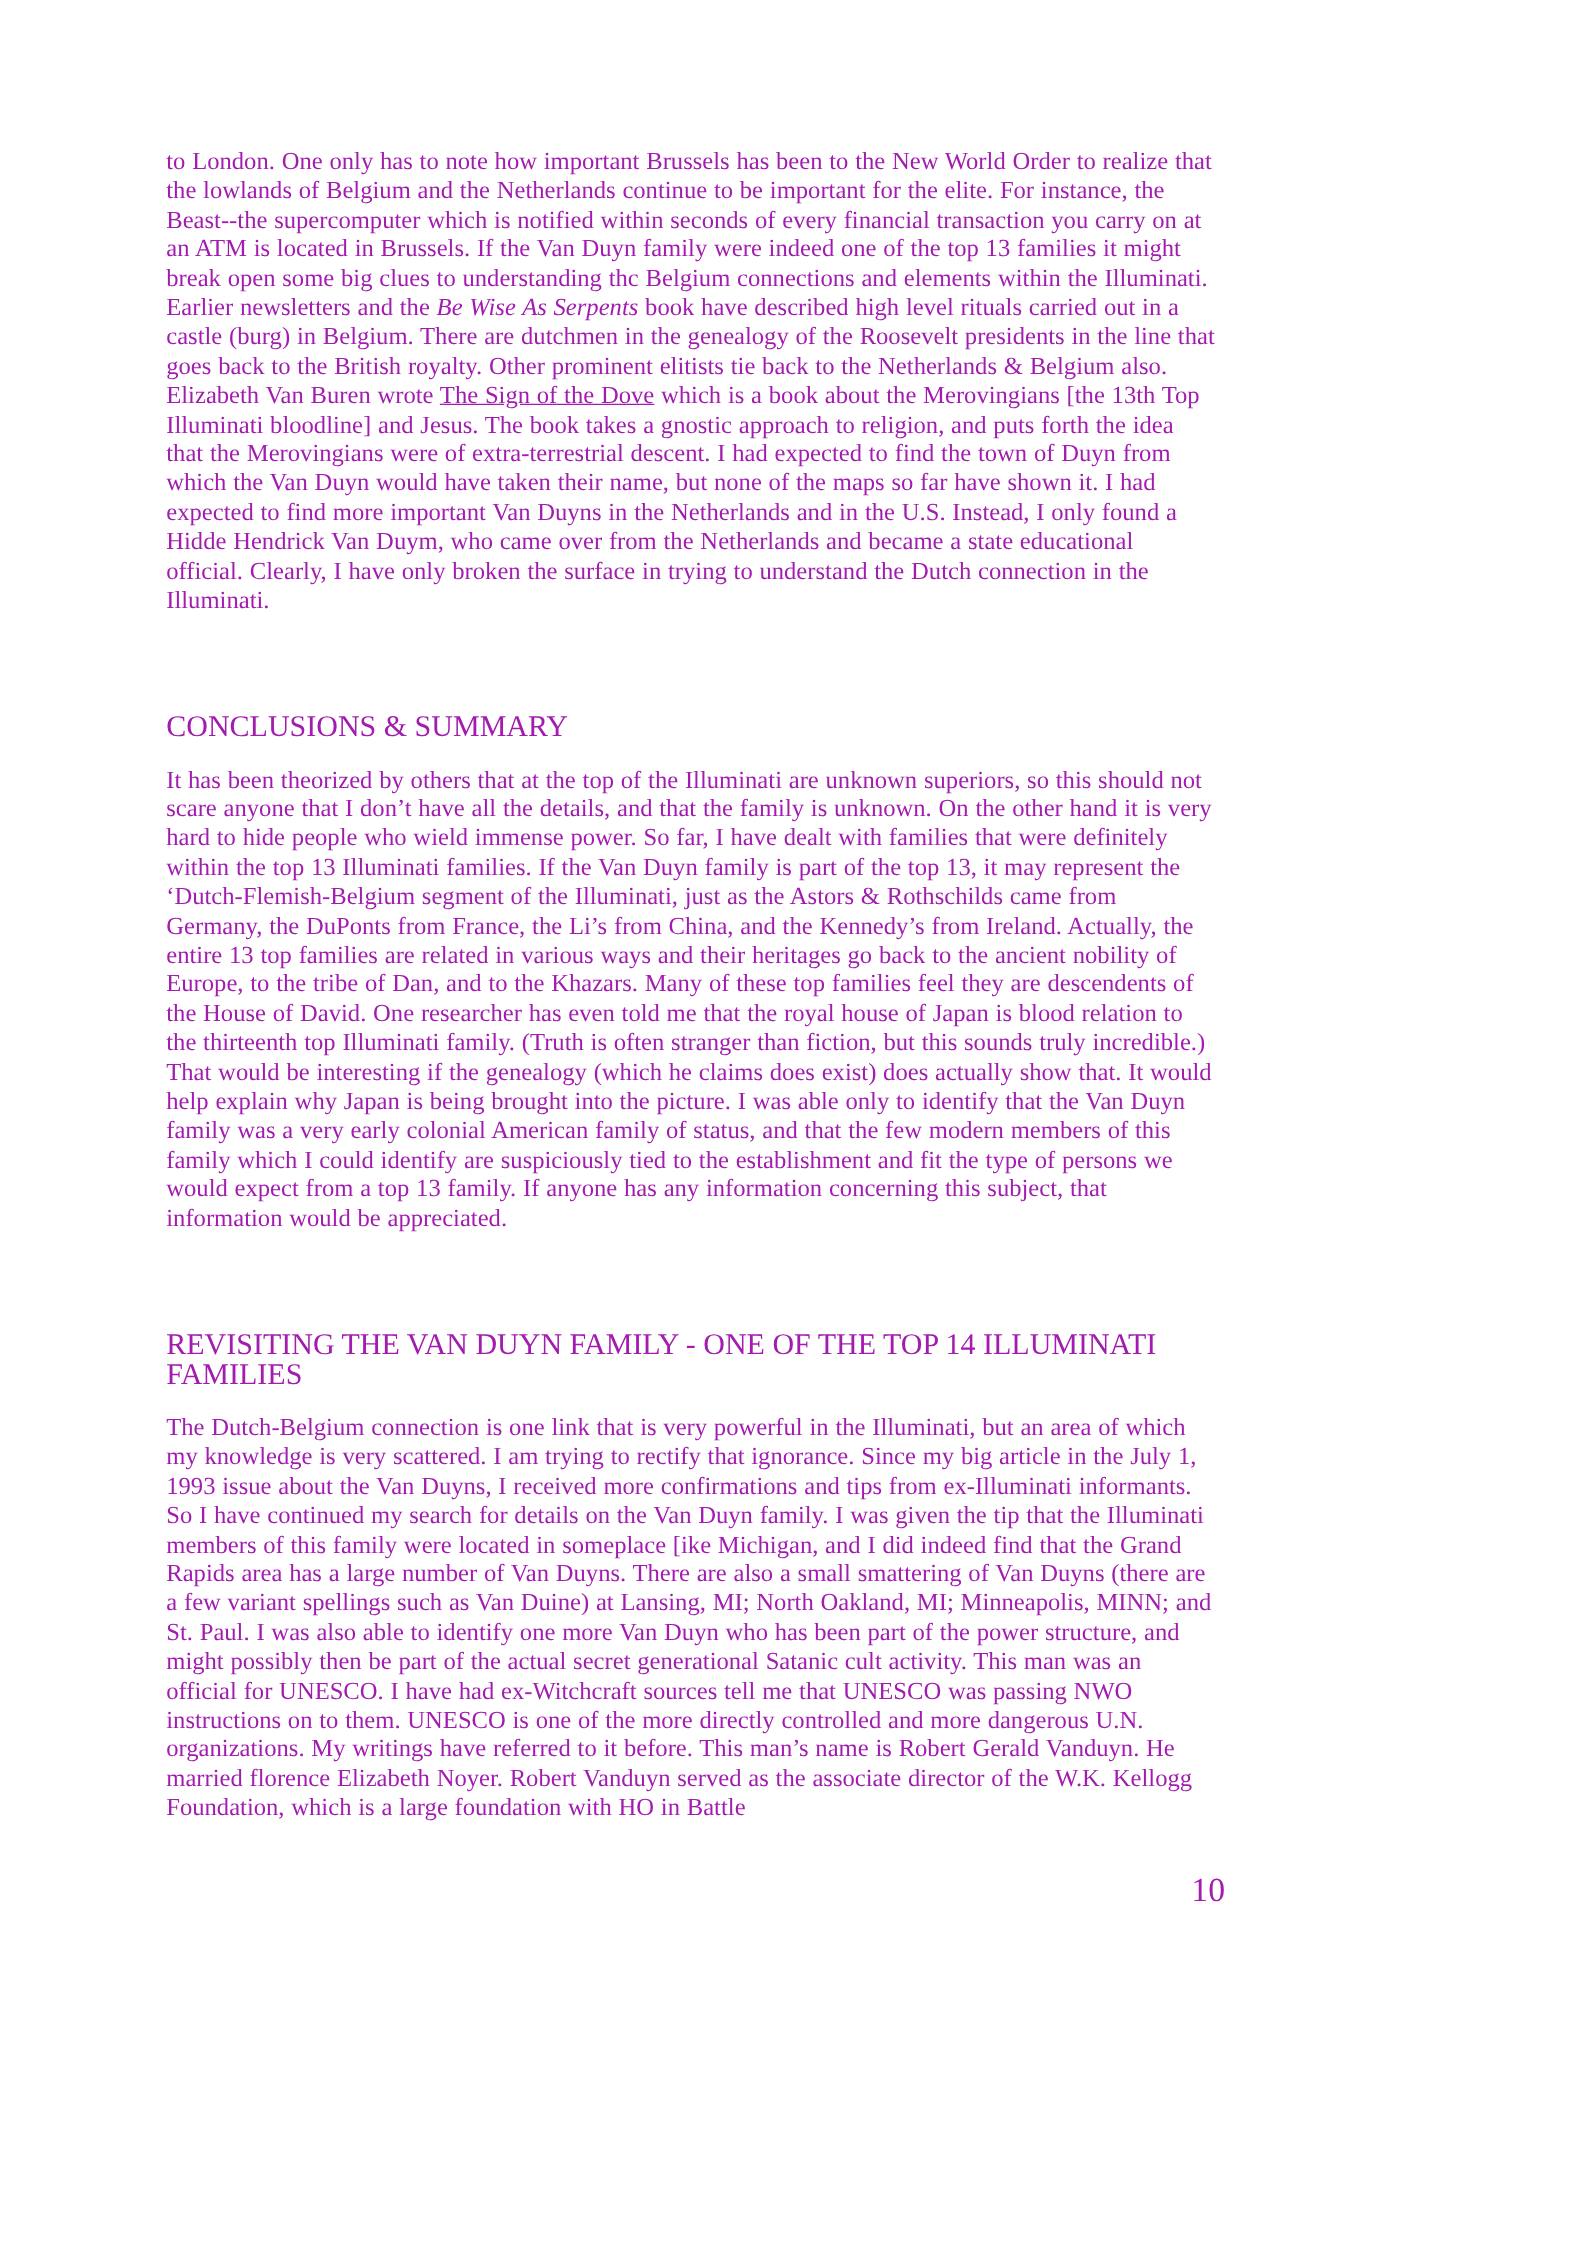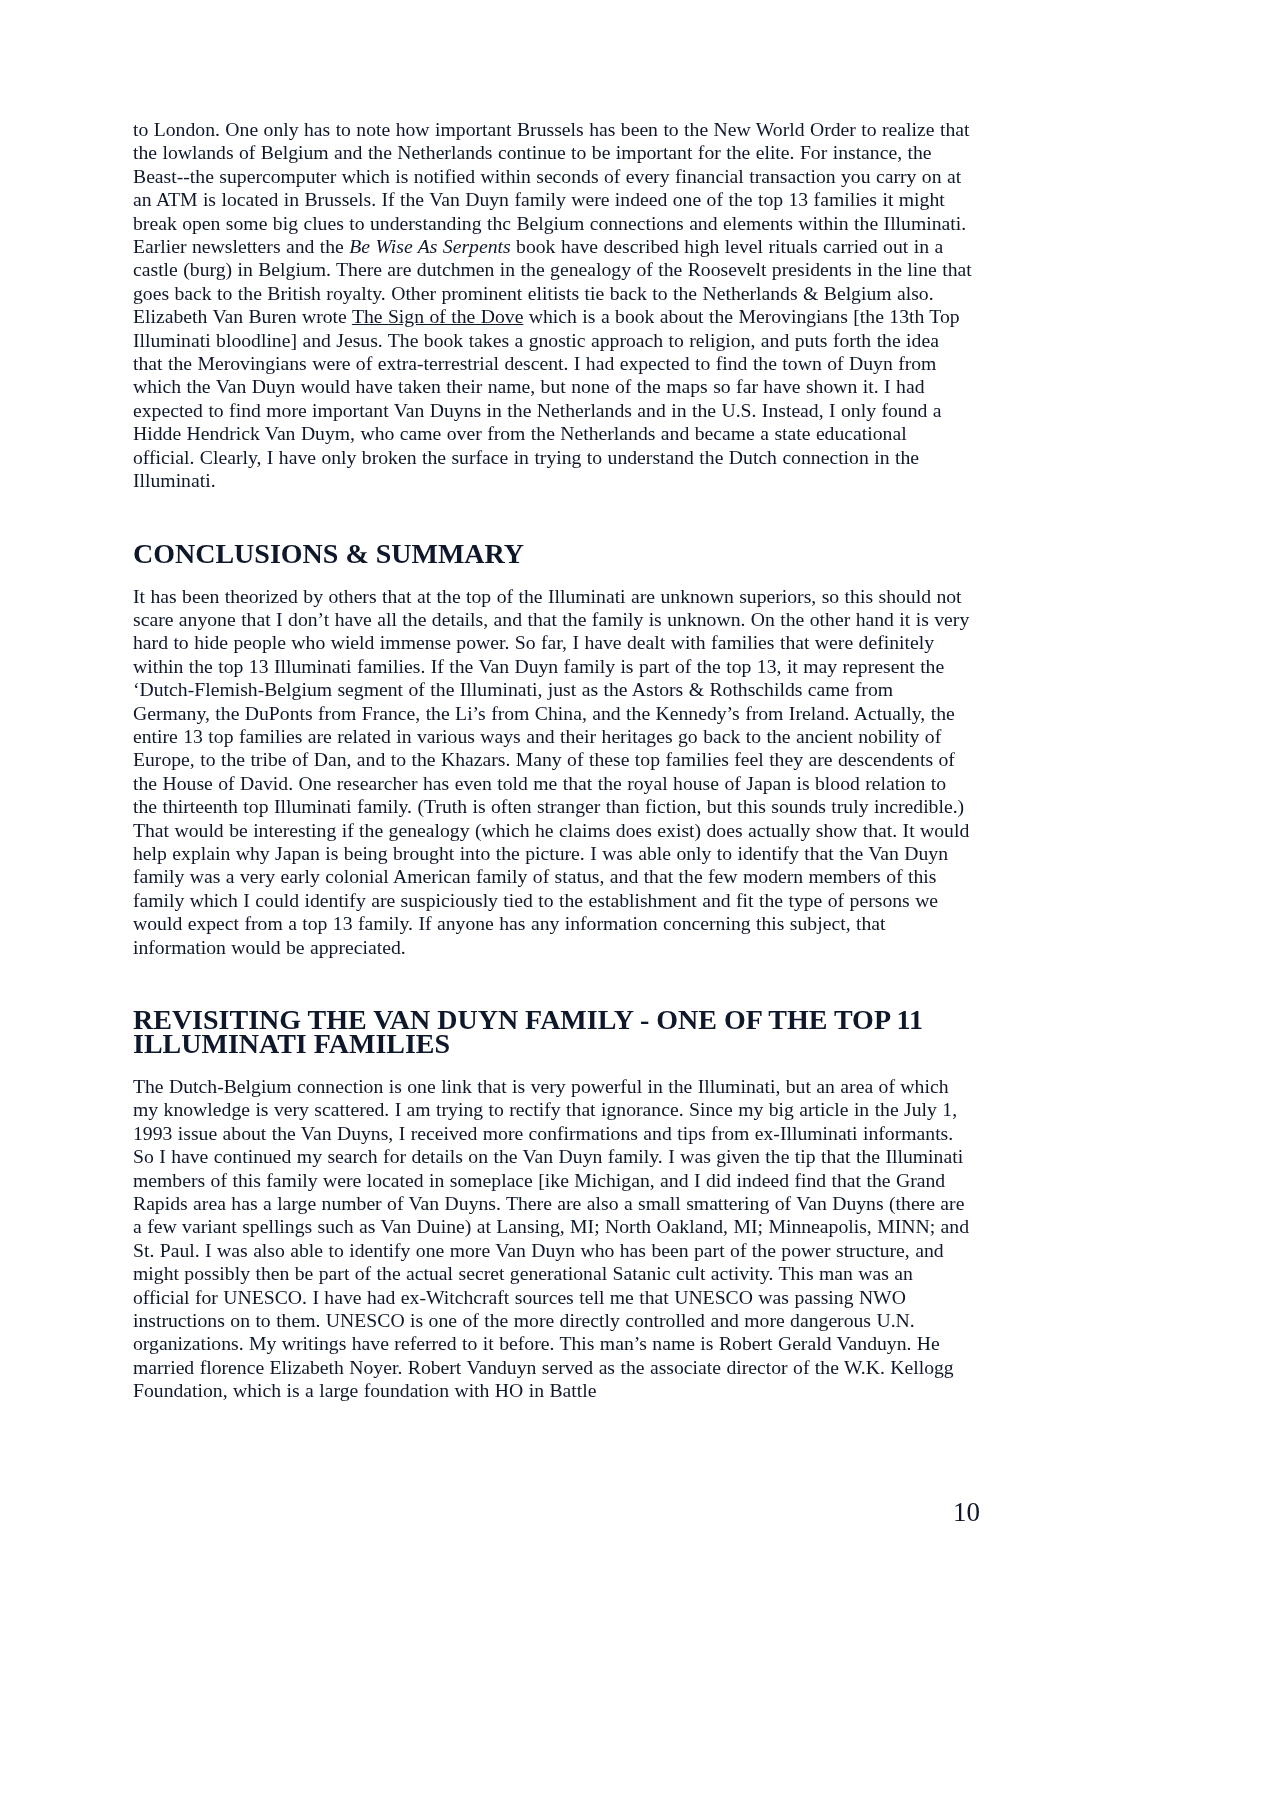--- a/index.html
+++ b/index.html
@@ -7,40 +7,40 @@
     padding: 0;
     background: #ffffff;
   }
   .page {
     position: relative;
     width: 1122px;
     height: 1800px;
     background: #ffffff;
     overflow: hidden;
     font-family: "Liberation Serif", "DejaVu Serif", serif;
-    color: #0f172a;
+    color: #a21caf;
   }
   .content {
     position: absolute;
     left: 133px;
     top: 118px;
     width: 840px;
   }
   .para {
     margin: 0;
     font-size: 19.7px;
     line-height: 23.4px;
     text-align: left;
     word-spacing: 0.5px;
   }
   .heading {
-    margin: 49px 0 19px 0;
-    font-size: 28px;
+    margin: 77px 0 19px 0;
+    font-size: 24px;
     line-height: 24px;
-    font-weight: bold;
+    font-weight: normal;
   }
   .italic { font-style: italic; }
   .underline { text-decoration: underline; }
   .page-number {
     position: absolute;
     left: 953px;
     top: 1500px;
     font-size: 27px;
     line-height: 24px;
   }
@@ -50,20 +50,20 @@
 
 <div class="page">
   <div class="content">
 
     <p class="para"><span>to London. One only has to note how important Brussels has been to the New World Order to realize that the lowlands of Belgium and the Netherlands continue to be important for the elite. For instance, the Beast--the supercomputer which is notified within seconds of every financial transaction you carry on at an ATM is located in Brussels. If the Van Duyn family were indeed one of the top 13 families it might break open some big clues to understanding thc Belgium connections and elements within the Illuminati. Earlier newsletters and the </span><span class="italic">Be Wise As Serpents</span><span> book have described high level rituals carried out in a castle (burg) in Belgium. There are dutchmen in the genealogy of the Roosevelt presidents in the line that goes back to the British royalty. Other prominent elitists tie back to the Netherlands &amp; Belgium also. Elizabeth Van Buren wrote </span><span class="underline">The Sign of the Dove</span><span> which is a book about the Merovingians [the 13th Top Illuminati bloodline] and Jesus. The book takes a gnostic approach to religion, and puts forth the idea that the Merovingians were of extra-terrestrial descent. I had expected to find the town of Duyn from which the Van Duyn would have taken their name, but none of the maps so far have shown it. I had expected to find more important Van Duyns in the Netherlands and in the U.S. Instead, I only found a Hidde Hendrick Van Duym, who came over from the Netherlands and became a state educational official. Clearly, I have only broken the surface in trying to understand the Dutch connection in the Illuminati.</span></p>
 
     <h2 class="heading">CONCLUSIONS &amp; SUMMARY</h2>
 
     <p class="para">It has been theorized by others that at the top of the Illuminati are unknown superiors, so this should not scare anyone that I don’t have all the details, and that the family is unknown. On the other hand it is very hard to hide people who wield immense power. So far, I have dealt with families that were definitely within the top 13 Illuminati families. If the Van Duyn family is part of the top 13, it may represent the ‘Dutch-Flemish-Belgium segment of the Illuminati, just as the Astors &amp; Rothschilds came from Germany, the DuPonts from France, the Li’s from China, and the Kennedy’s from Ireland. Actually, the entire 13 top families are related in various ways and their heritages go back to the ancient nobility of Europe, to the tribe of Dan, and to the Khazars. Many of these top families feel they are descendents of the House of David. One researcher has even told me that the royal house of Japan is blood relation to the thirteenth top Illuminati family. (Truth is often stranger than fiction, but this sounds truly incredible.) That would be interesting if the genealogy (which he claims does exist) does actually show that. It would help explain why Japan is being brought into the picture. I was able only to identify that the Van Duyn family was a very early colonial American family of status, and that the few modern members of this family which I could identify are suspiciously tied to the establishment and fit the type of persons we would expect from a top 13 family. If anyone has any information concerning this subject, that information would be appreciated.</p>
 
-    <h2 class="heading">REVISITING THE VAN DUYN FAMILY - ONE OF THE TOP 11 ILLUMINATI FAMILIES</h2>
+    <h2 class="heading">REVISITING THE VAN DUYN FAMILY - ONE OF THE TOP 14 ILLUMINATI FAMILIES</h2>
 
     <p class="para">The Dutch-Belgium connection is one link that is very powerful in the Illuminati, but an area of which my knowledge is very scattered. I am trying to rectify that ignorance. Since my big article in the July 1, 1993 issue about the Van Duyns, I received more confirmations and tips from ex-Illuminati informants. So I have continued my search for details on the Van Duyn family. I was given the tip that the Illuminati members of this family were located in someplace [ike Michigan, and I did indeed find that the Grand Rapids area has a large number of Van Duyns. There are also a small smattering of Van Duyns (there are a few variant spellings such as Van Duine) at Lansing, MI; North Oakland, MI; Minneapolis, MINN; and St. Paul. I was also able to identify one more Van Duyn who has been part of the power structure, and might possibly then be part of the actual secret generational Satanic cult activity. This man was an official for UNESCO. I have had ex-Witchcraft sources tell me that UNESCO was passing NWO instructions on to them. UNESCO is one of the more directly controlled and more dangerous U.N. organizations. My writings have referred to it before. This man’s name is Robert Gerald Vanduyn. He married florence Elizabeth Noyer. Robert Vanduyn served as the associate director of the W.K. Kellogg Foundation, which is a large foundation with HO in Battle</p>
 
   </div>
 
   <div class="page-number">10</div>
 </div>
 
 </body></html>

